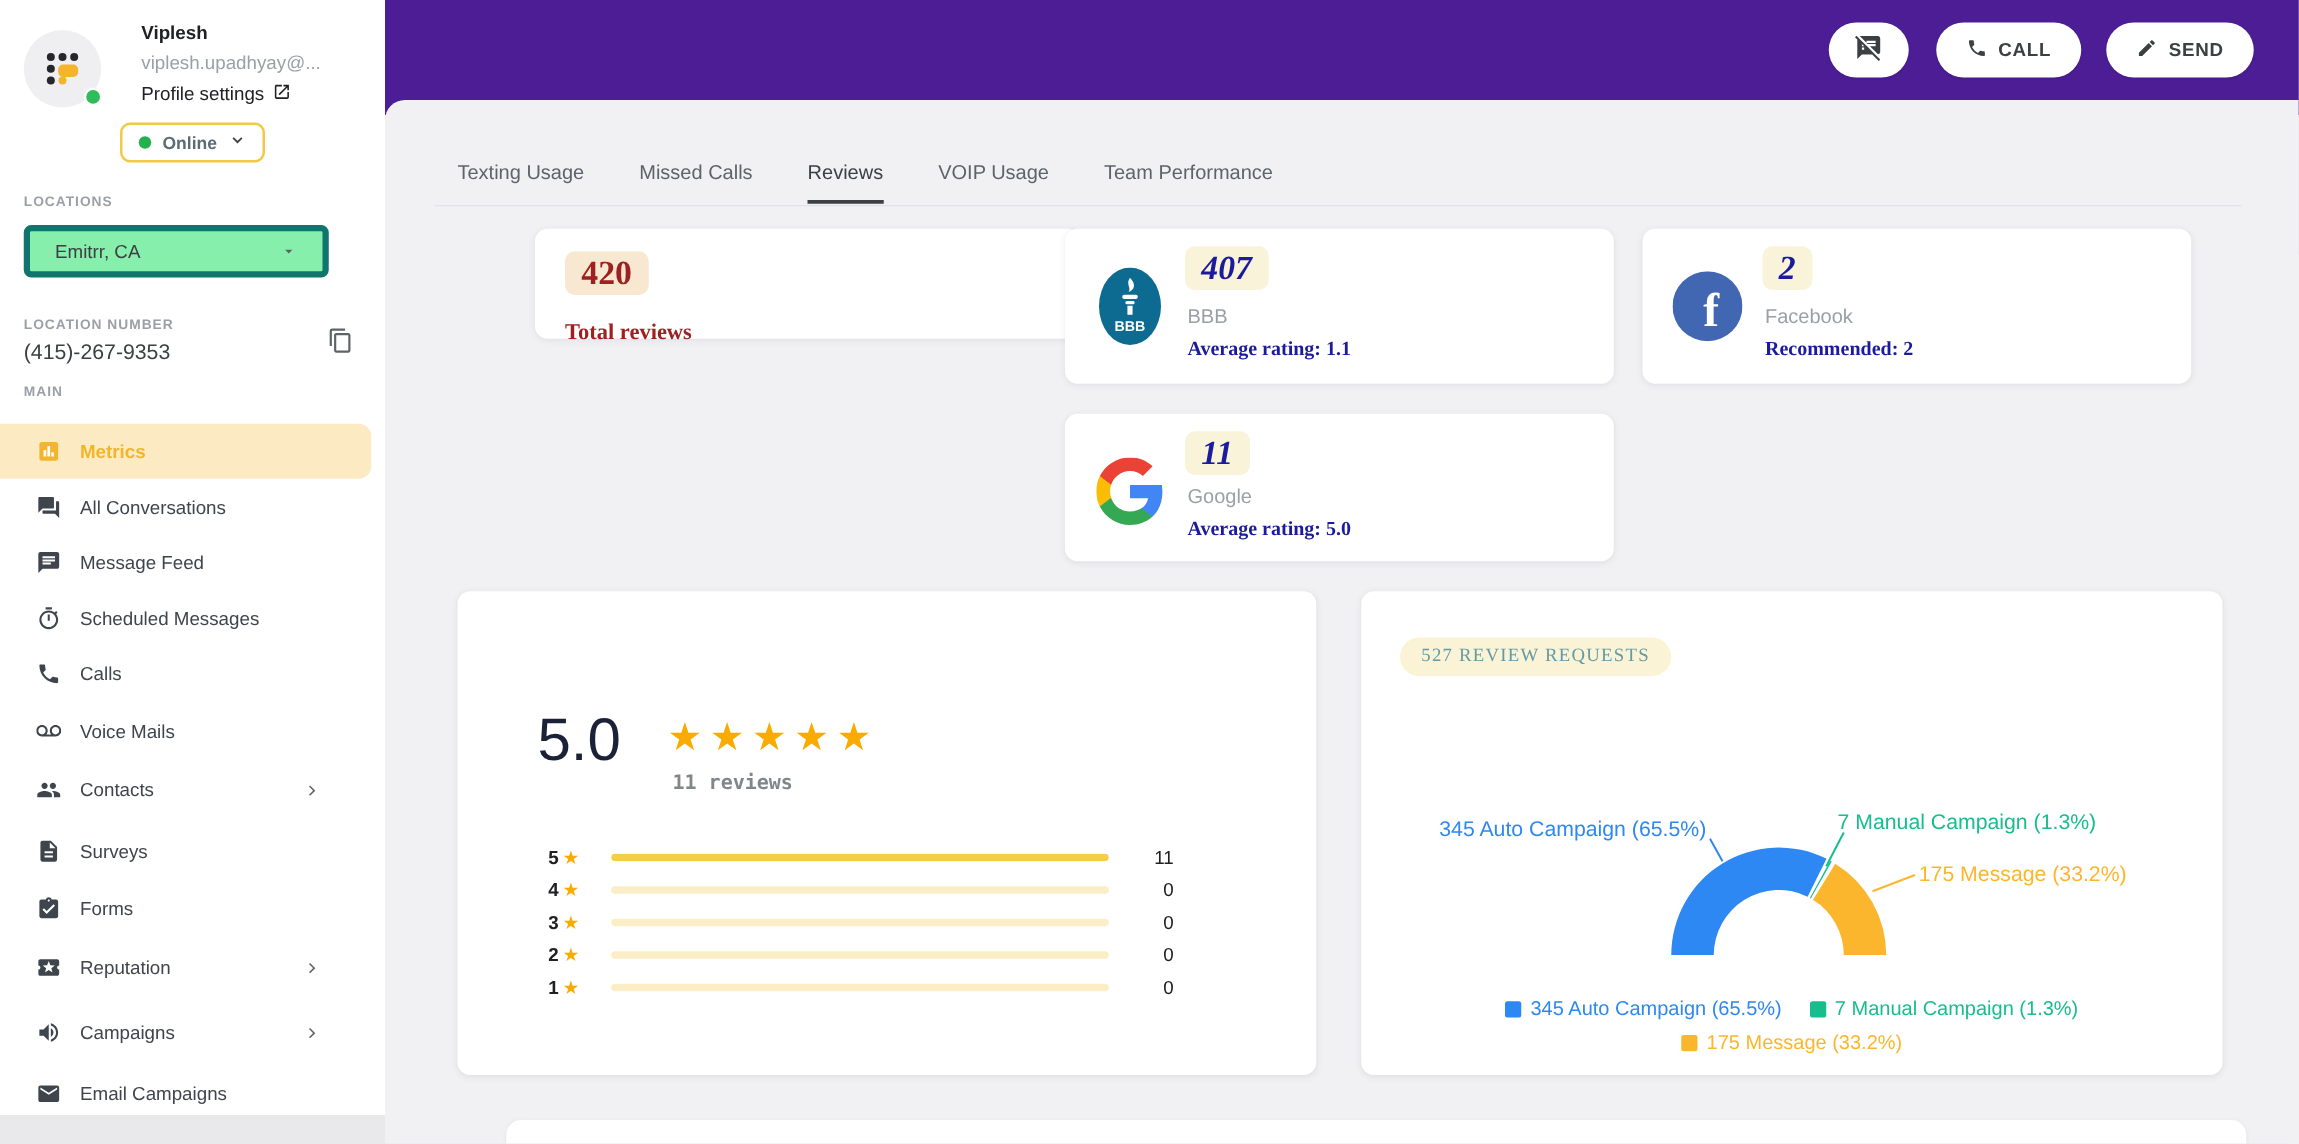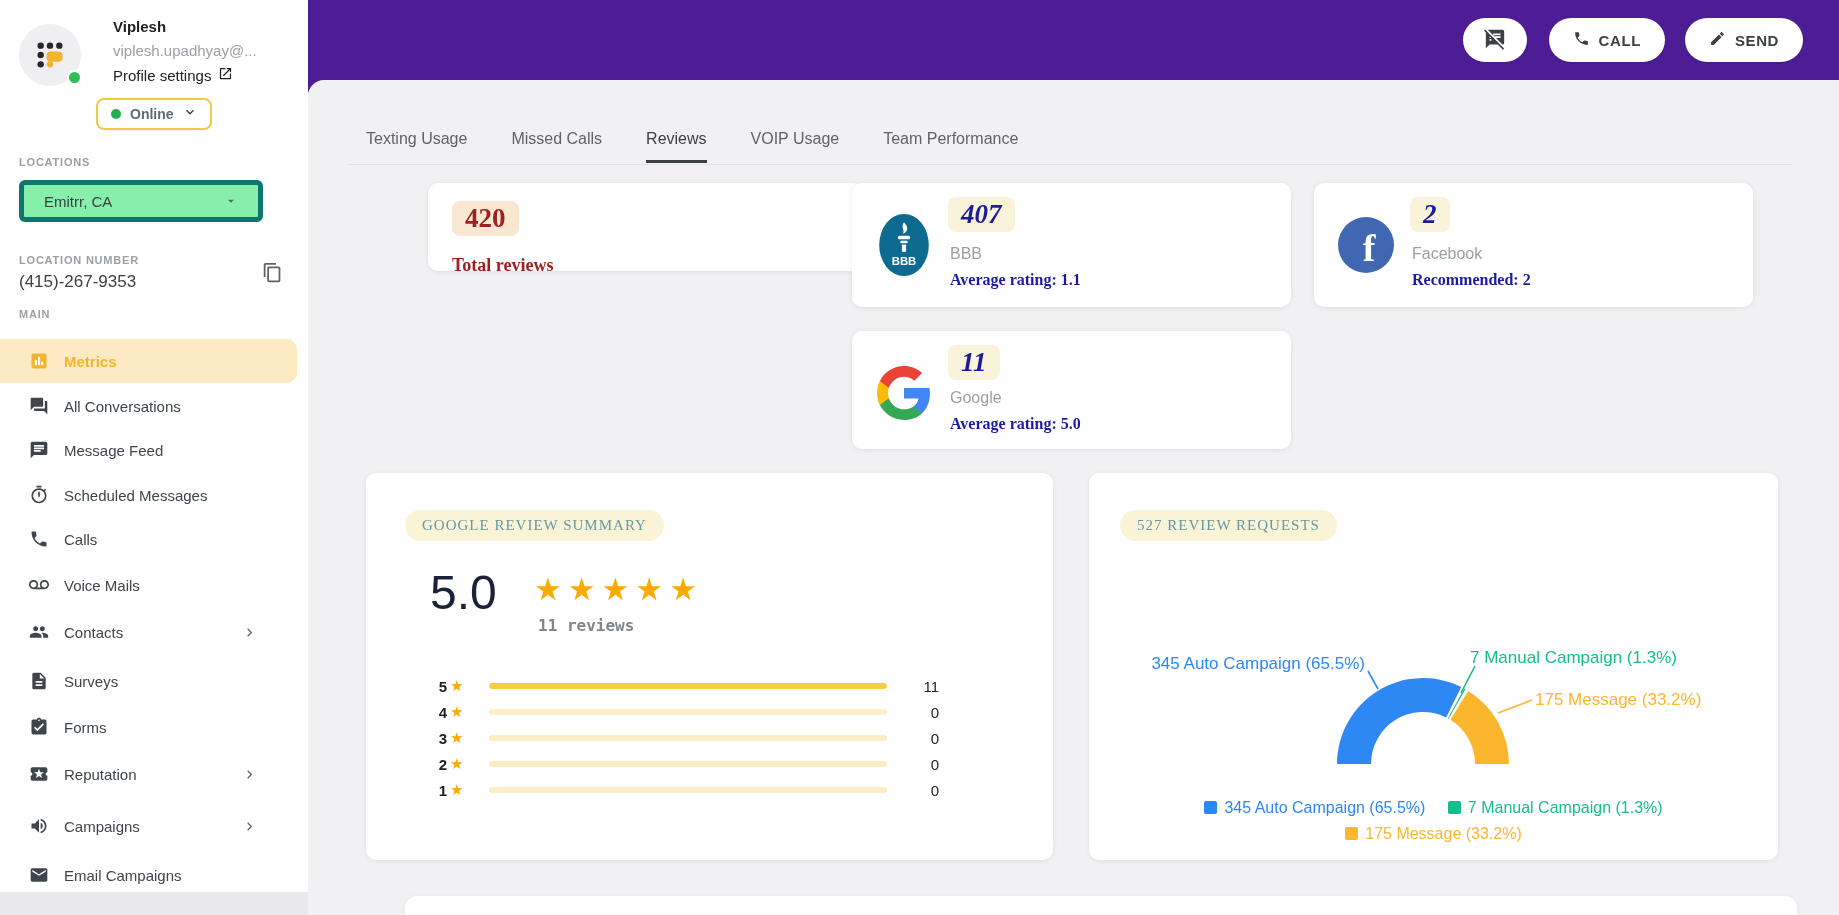--- a/index.html
+++ b/index.html
@@ -181,21 +181,20 @@
           <path fill="#FBBC05" d="M3.96 10.71c-.18-.54-.28-1.11-.28-1.71s.1-1.17.28-1.71V4.96H.96C.35 6.17 0 7.55 0 9s.35 2.83.96 4.04l3-2.33z"></path>
           <path fill="#EA4335" d="M9 3.58c1.32 0 2.5.45 3.44 1.35l2.58-2.58C13.46.89 11.43 0 9 0 5.48 0 2.44 2.02.96 4.96l3 2.33C4.67 5.16 6.66 3.58 9 3.58z"></path>
         </svg>
       </div>
       <span class="num-badge pc-badge">11</span>
       <div class="pc-name">Google</div>
       <div class="pc-sub">Average rating: 5.0</div>
     </div>
 
     <div class="card card-reviews">
-      <div class="section-pill">GOOGLE REVIEW SUMMARY</div>
       <div class="score">5.0</div>
       <div class="stars-row">★★★★★</div>
       <div class="reviews-count">11 reviews</div>
       <div class="rate-rows">
         <div class="rate-row">
           <span class="rate-num">5</span>
             <span class="rate-star">★</span>
           <div class="rate-bar">
               <div class="rate-fill" style="width: 100%;"></div>
             </div>

